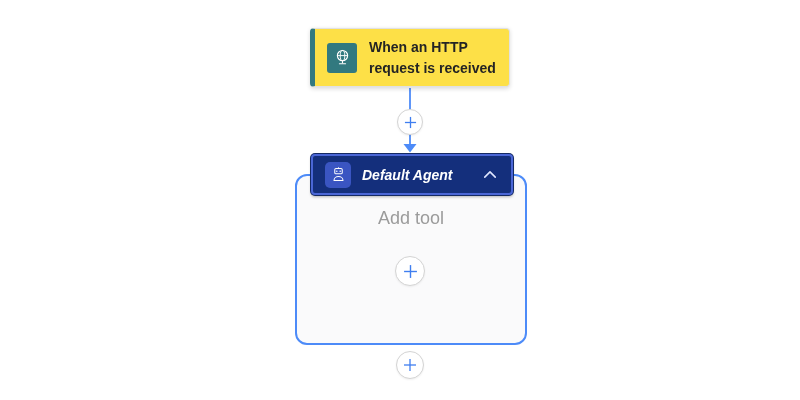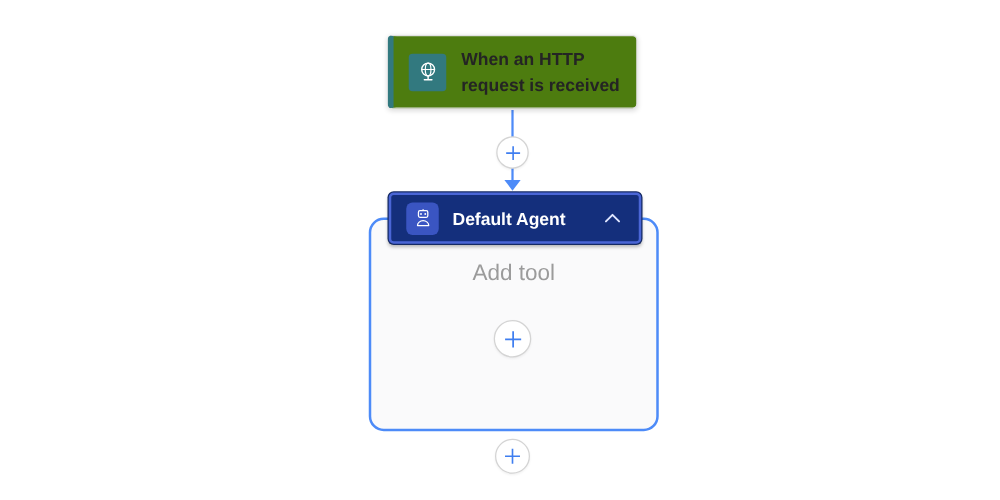--- a/index.html
+++ b/index.html
@@ -15,21 +15,21 @@
   *{margin:0;padding:0;box-sizing:border-box;}
   html,body{width:800px;height:400px;background:#ffffff;overflow:hidden;
     font-family:"Liberation Sans","DejaVu Sans",sans-serif;}
   .canvas{position:relative;width:800px;height:400px;background:#ffffff;}
 
   
   .connector-svg{position:absolute;left:0;top:0;width:800px;height:400px;z-index:1;pointer-events:none;}
 
   
   .trigger-card{position:absolute;left:310px;top:28px;width:200px;height:59px;
-    background:#4d7c0f;border:1px solid #e1e1e1;border-left:5px solid var(--trigger-teal);
+    background:#fde047;border:1px solid #e1e1e1;border-left:5px solid var(--trigger-teal);
     border-radius:4px;box-shadow:0 1.5px 4px rgba(0,0,0,.14);
     display:flex;align-items:center;gap:12px;padding:0 10px 0 12px;z-index:2;cursor:pointer;}
   .trigger-icon{width:30px;height:30px;border-radius:3px;background:var(--trigger-teal);
     display:flex;align-items:center;justify-content:center;flex:0 0 auto;}
   .trigger-title{font-size:14px;line-height:21px;font-weight:600;color:var(--card-text);width:134px;}
 
   
   .plus-btn{position:absolute;background:#ffffff;border:1px solid #d4d4d4;border-radius:50%;
     display:flex;align-items:center;justify-content:center;z-index:4;cursor:pointer;
     box-shadow:0 1px 2px rgba(0,0,0,.06);padding:0;}
@@ -40,21 +40,21 @@
   
   .agent-container{position:absolute;left:295px;top:174px;width:232px;height:171px;
     background:#fafafb;border:2px solid var(--accent-blue);border-radius:12px;z-index:1;}
   .add-tool-label{position:absolute;left:295px;top:208px;width:232px;text-align:center;
     font-size:18px;color:var(--muted-text);z-index:2;}
 
   
   .agent-header{position:absolute;left:311px;top:154px;width:202px;height:41px;
     background:var(--header-navy);border:2px solid var(--header-selection);border-radius:4px;
     box-shadow:0 0 0 1px #152a64,0 2px 3px rgba(0,0,0,.28);
-    display:flex;align-items:center;gap:11px;padding:0 12px;z-index:3;cursor:pointer;}
+    display:flex;align-items:center;gap:11px;padding:0 12px;z-index:3;cursor:pointer;font-style:italic;}
   .agent-icon-box{width:26px;height:26px;border-radius:5px;background:var(--agent-icon-bg);
     display:flex;align-items:center;justify-content:center;flex:0 0 auto;}
   .agent-title{font-size:14px;font-weight:700;color:#ffffff;flex:1 1 auto;}
   .chevron-btn{background:none;border:none;display:flex;align-items:center;cursor:pointer;padding:2px;}
 </style>
 </head>
 <body>
 
 <div class="canvas">
 

